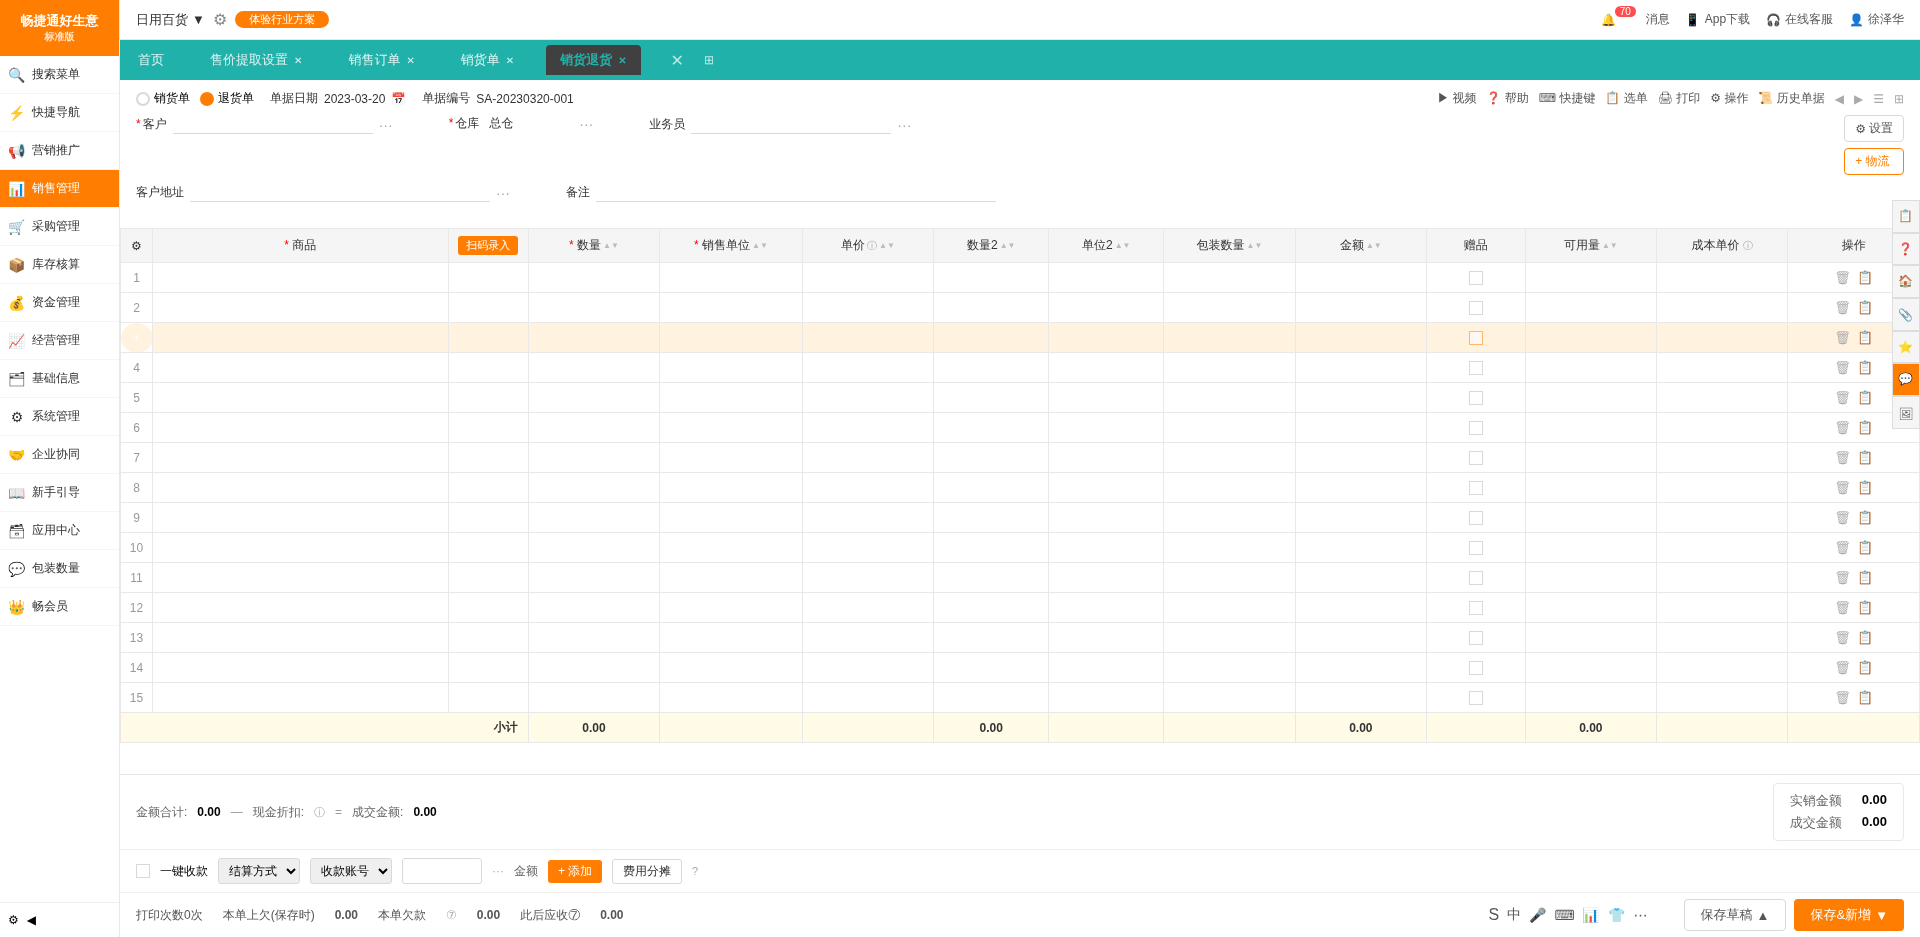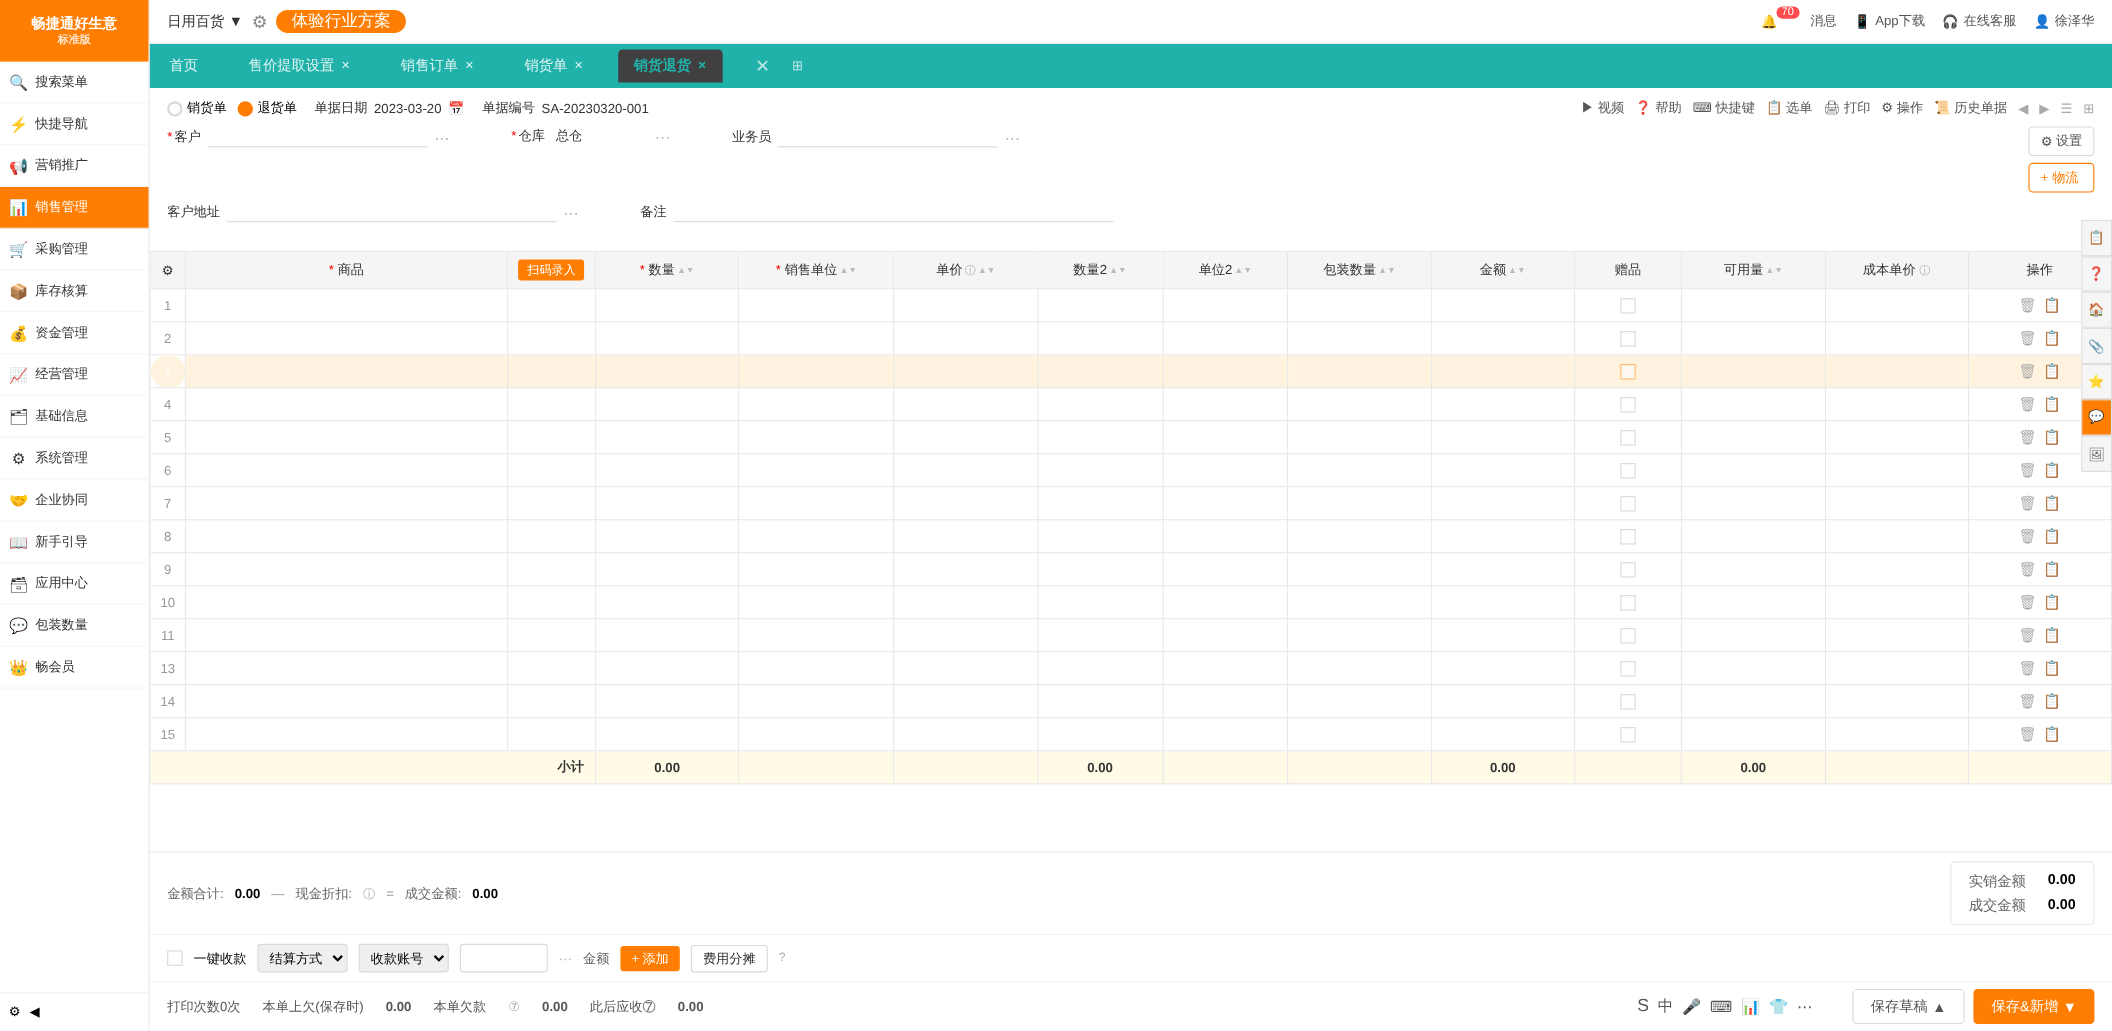--- a/index.html
+++ b/index.html
@@ -1,34 +1,34 @@
 <!DOCTYPE html>
 <html><head>
   <meta charset="utf-8">
   <style>
     * { box-sizing: border-box; margin: 0; padding: 0; }
     body { font-family: 'Microsoft YaHei', Arial, sans-serif; font-size: 12px; background: #f0f2f5; display: flex; height: 937px; overflow: hidden; }
 
     
-    .sidebar { width: 136px; background: #fff; display: flex; flex-direction: column; border-right: 1px solid #e8e8e8; flex-shrink: 0; }
+    .sidebar { width: 120px; background: #fff; display: flex; flex-direction: column; border-right: 1px solid #e8e8e8; flex-shrink: 0; }
     .sidebar-logo { background: #ff7d00; color: white; padding: 12px 8px; text-align: center; font-weight: bold; font-size: 13px; line-height: 1.3; height: 56px; display: flex; align-items: center; justify-content: center; }
     .sidebar-logo .sub { font-size: 10px; color: rgba(255,255,255,0.8); }
     .sidebar-item { display: flex; align-items: center; padding: 10px 8px; cursor: pointer; color: #333; font-size: 12px; gap: 6px; border-bottom: 1px solid #f5f5f5; }
     .sidebar-item.active { background: #ff7d00; color: white; }
     .sidebar-item .icon { font-size: 14px; width: 18px; text-align: center; }
     .sidebar-bottom { margin-top: auto; display: flex; align-items: center; padding: 10px 8px; gap: 8px; border-top: 1px solid #f0f0f0; }
 
     
     .main { flex: 1; display: flex; flex-direction: column; overflow: hidden; justify-content: space-between; }
 
     
     .topbar { height: 40px; background: #fff; display: flex; align-items: center; justify-content: space-between; padding: 0 16px; border-bottom: 1px solid #e8e8e8; flex-shrink: 0; }
     .topbar-left { display: flex; align-items: center; gap: 8px; }
     .topbar-select { display: flex; align-items: center; gap: 4px; font-size: 13px; color: #333; cursor: pointer; }
-    .topbar-btn-orange { background: #ff7d00; color: white; border: none; border-radius: 12px; padding: 1px 14px; cursor: pointer; font-size: 15px; }
+    .topbar-btn-orange { background: #ff7d00; color: white; border: none; border-radius: 12px; padding: 1px 14px; cursor: pointer; font-size: 11px; }
     .topbar-right { display: flex; align-items: center; gap: 16px; font-size: 12px; color: #555; }
     .topbar-right .badge { background: #ff4d4f; color: white; border-radius: 10px; padding: 0 5px; font-size: 10px; position: relative; top: -8px; left: -6px; }
     .topbar-right-item { display: flex; align-items: center; gap: 4px; cursor: pointer; }
 
     
     .tabs { height: 40px; background: #20b2aa; display: flex; align-items: center; padding: 0 4px; flex-shrink: 0; gap: 18px; }
     .tab { padding: 6px 14px; border-radius: 4px 4px 0 0; cursor: pointer; font-size: 13px; display: flex; align-items: center; gap: 6px; color: rgba(255,255,255,0.85); }
     .tab.active { background: #404040; color: #20b2aa; font-weight: bold; }
     .tab .close { font-size: 10px; color: inherit; cursor: pointer; }
     .tab-close-btn { margin-left: 12px; color: rgba(255,255,255,0.7); cursor: pointer; font-size: 16px; }
@@ -617,20 +617,41 @@
               <td></td>
               <td></td>
               <td>
                 <div class="action-icons">
                   <span class="action-icon">🗑</span>
                   <span class="action-icon">📋</span>
                 </div>
               </td>
             </tr>
           <tr>
+              <td class="row-num">12</td>
+              <td></td>
+              <td></td>
+              <td></td>
+              <td></td>
+              <td></td>
+              <td></td>
+              <td></td>
+              <td></td>
+              <td></td>
+              <td class="checkbox-cell"><div class="cb"></div></td>
+              <td></td>
+              <td></td>
+              <td>
+                <div class="action-icons">
+                  <span class="action-icon">🗑</span>
+                  <span class="action-icon">📋</span>
+                </div>
+              </td>
+            </tr>
+          <tr>
               <td class="row-num">13</td>
               <td></td>
               <td></td>
               <td></td>
               <td></td>
               <td></td>
               <td></td>
               <td></td>
               <td></td>
               <td></td>

